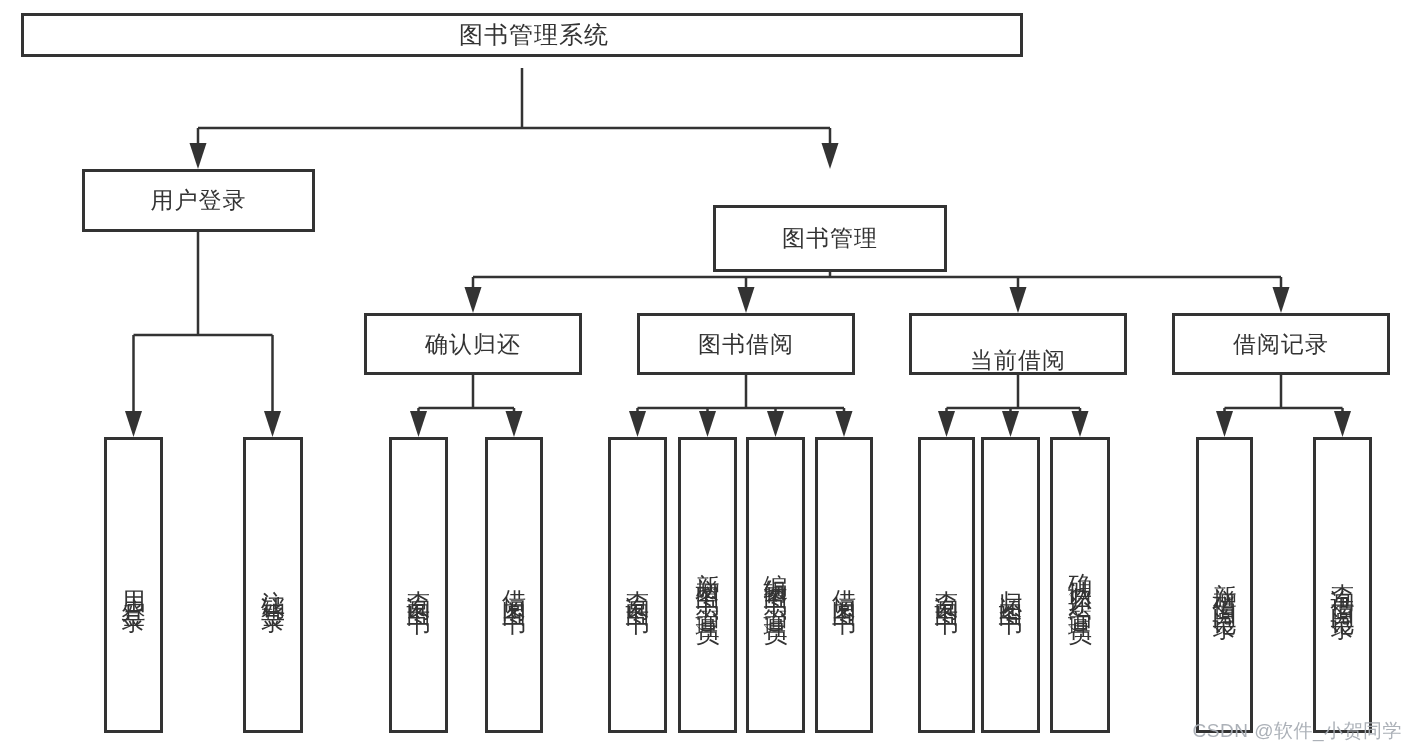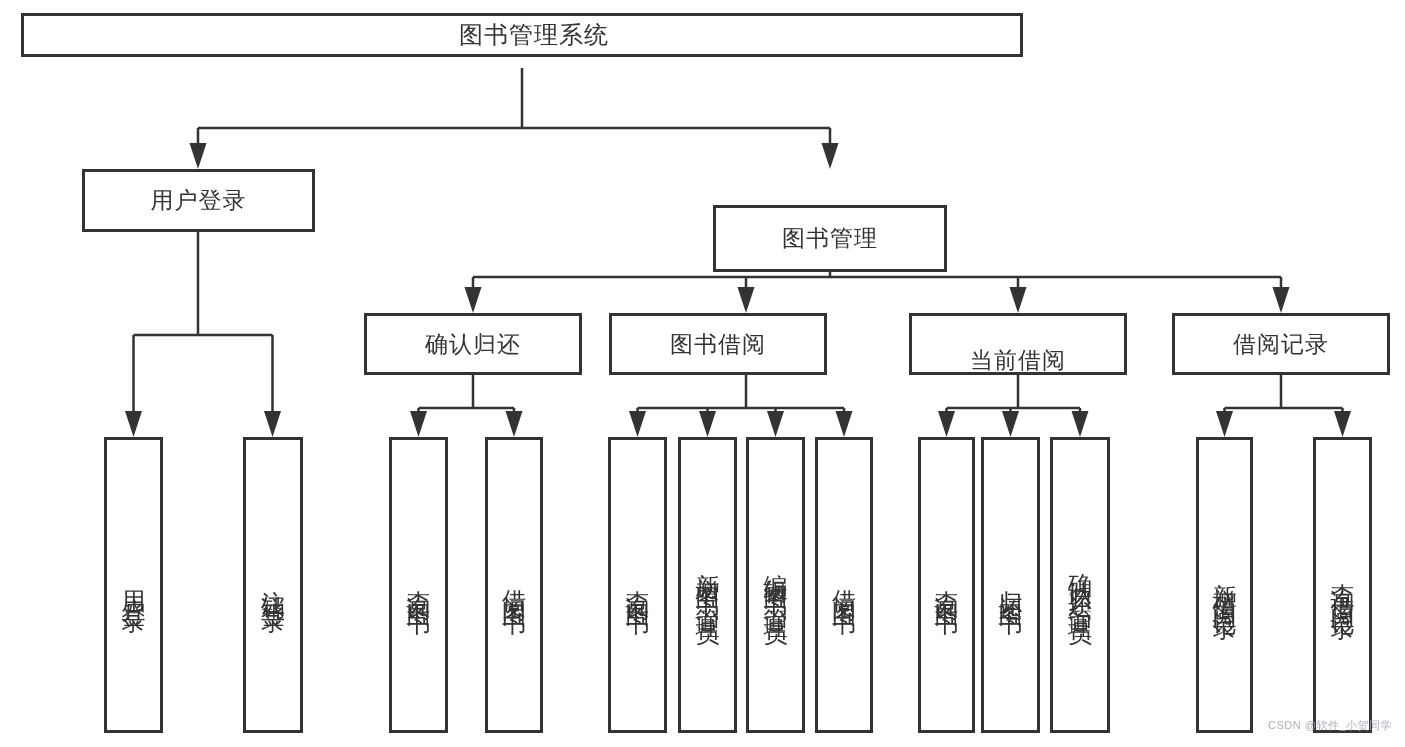--- a/index.html
+++ b/index.html
@@ -33,42 +33,42 @@
     white-space:nowrap;
   }
   
   .n-root{left:21px;top:13px;width:1002px;height:44px;font-size:24px;padding-left:24px;}
   
   .n-userlogin{left:82px;top:169px;width:233px;height:63px;}
   .n-bookmgmt{left:713px;top:169px;width:234px;height:67px;margin-top:36px;}
   
   .n-l3{top:313px;height:62px;width:218px;}
   .n-newbook{left:364px;}
-  .n-borrowmod{left:609px;}
+  .n-borrowmod{left:637px;}
   .n-currentborrow{left:909px;align-items:flex-end;}
   .n-borrowrec{left:1172px;}
   
   .leaf{top:437px;height:296px;}
   .lf1{left:104px;width:59px;}
   .lf2{left:243px;width:60px;}
   .lf3{left:389px;width:59px;}
   .lf4{left:485px;width:58px;}
   .lf5{left:608px;width:59px;}
   .lf6{left:678px;width:59px;}
   .lf7{left:746px;width:59px;}
   .lf8{left:815px;width:58px;}
   .lf9{left:918px;width:57px;}
   .lf10{left:981px;width:59px;}
   .lf11{left:1050px;width:60px;}
   .lf12{left:1196px;width:57px;}
   .lf13{left:1313px;width:59px;}
   .watermark{
     position:absolute;
-    right:13px;top:718px;
-    font-size:11px;
+    right:3px;top:718px;
+    font-size:19px;
     color:rgba(168,173,180,0.95);
     letter-spacing:0.5px;
     z-index:3;
     white-space:nowrap;
   }
 </style>
 </head>
 <body>
 
 <div id="stage">

